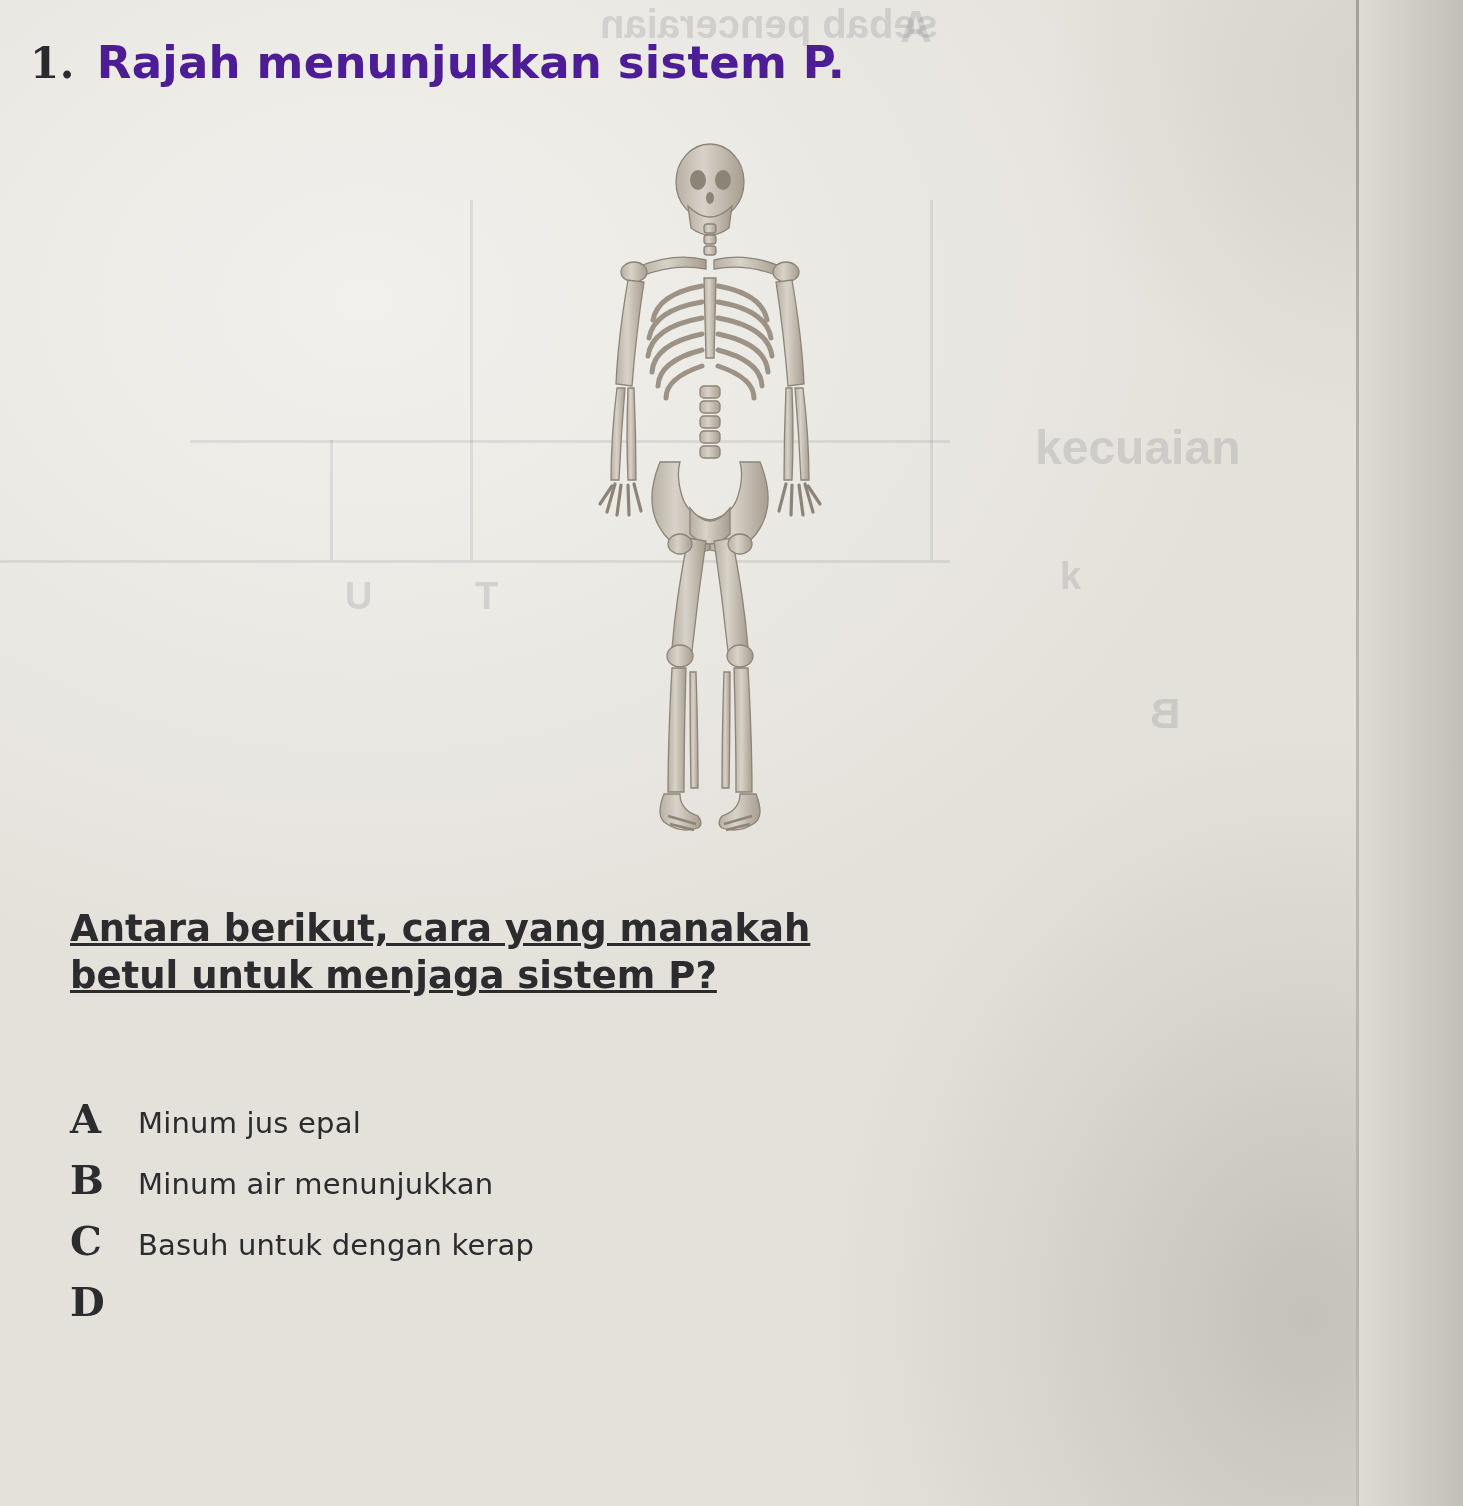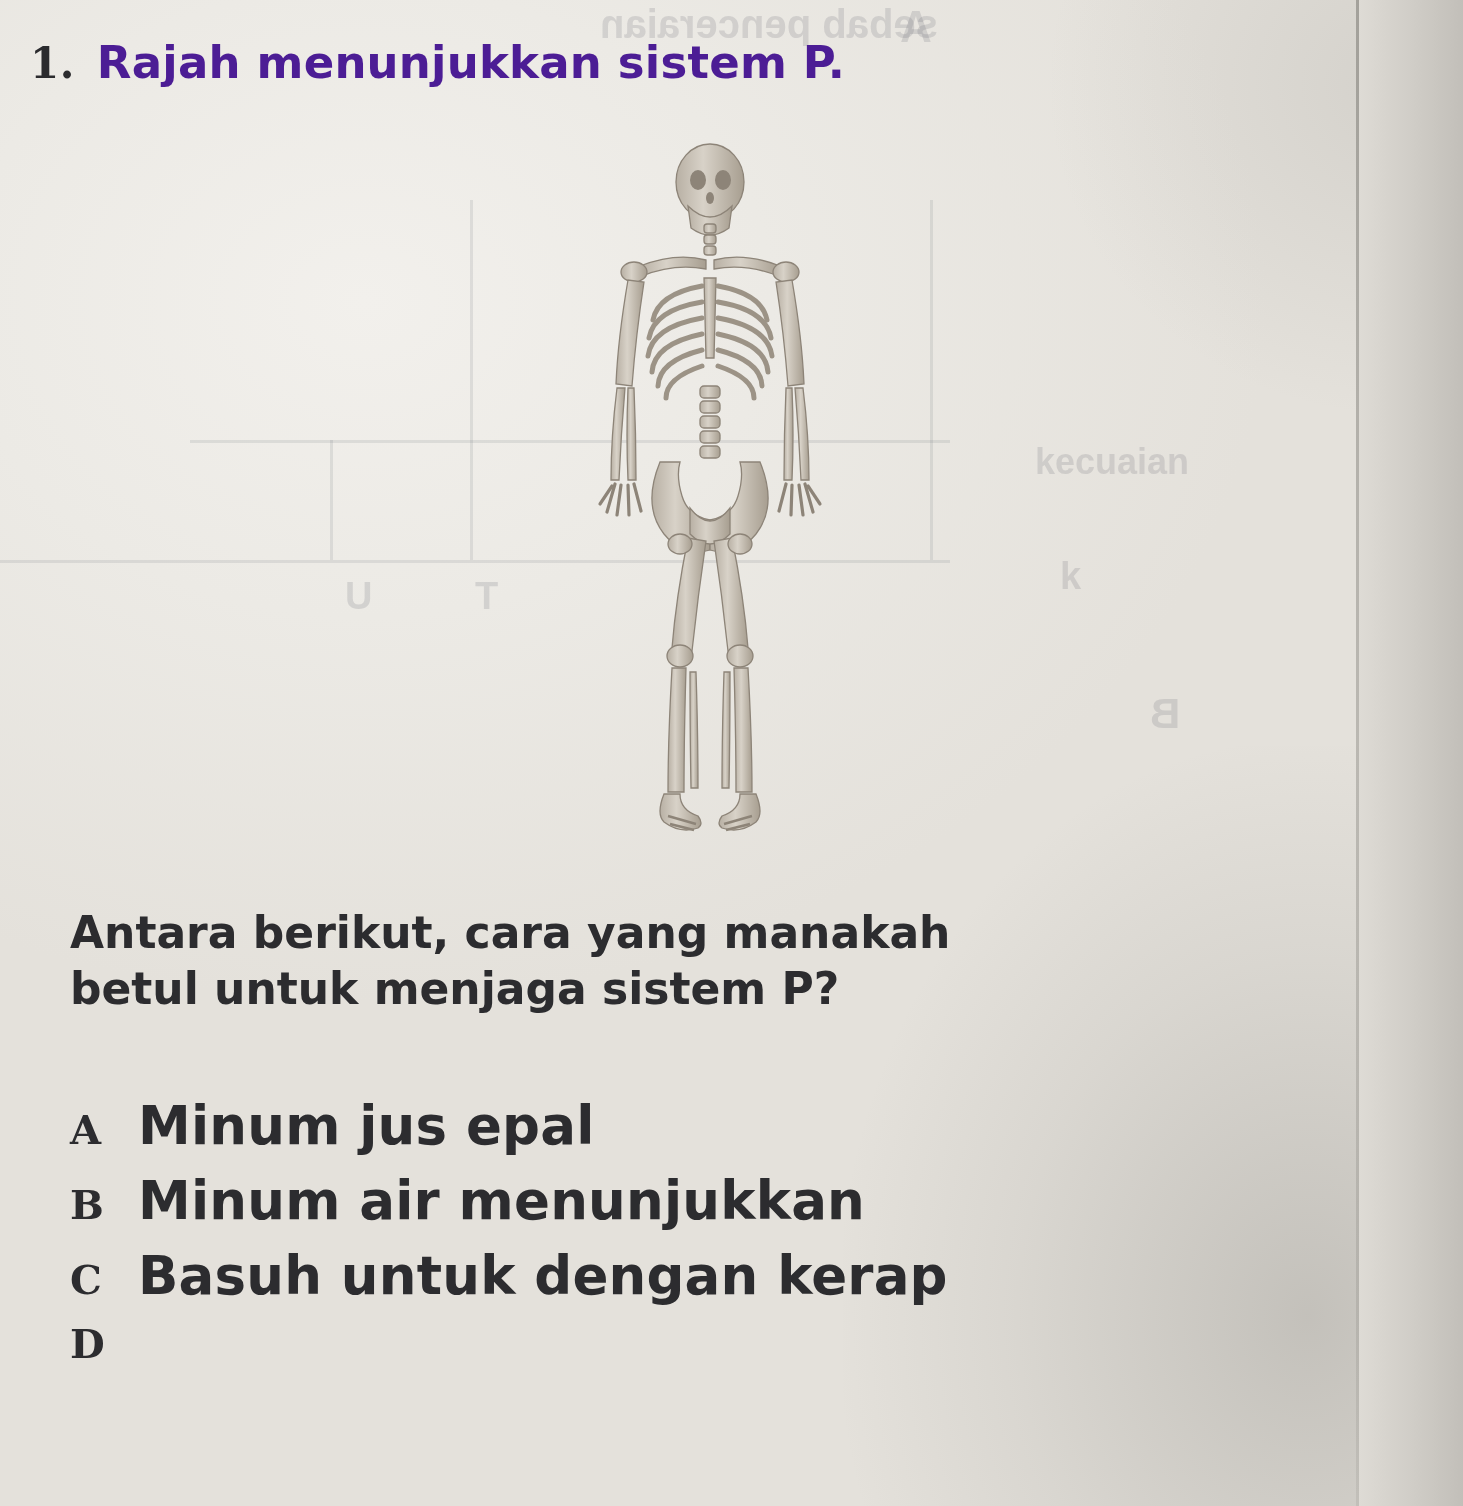--- a/index.html
+++ b/index.html
@@ -111,26 +111,27 @@
     width: 380px;
     height: 740px;
   }
   .figure svg { display: block; width: 100%; height: 100%; }
 
   .stem {
     position: absolute;
     left: 70px;
     top: 905px;
     width: 1265px;
-    font-size: 44px;
+    font-size: 37px;
     font-weight: 600;
     color: #2c2c2f;
     line-height: 1.28;
     text-align: justify;
     text-justify: inter-word;
+    text-decoration: underline;
   }
   .stem .line2 { text-align: left; }
 
   .options {
     position: absolute;
     left: 70px;
     top: 1095px;
     width: 1280px;
   }
   .opt {
@@ -143,40 +144,40 @@
   .opt-letter {
     font-family: "DejaVu Serif", serif;
     font-size: 40px;
     font-weight: 600;
     width: 42px;
     flex: 0 0 42px;
     text-align: left;
   }
   .opt-label {
     font-family: "DejaVu Sans", sans-serif;
-    font-size: 53px;
-    font-weight: 700;
+    font-size: 29px;
+    font-weight: 400;
     letter-spacing: 0.2px;
   }
 </style>
 </head>
 <body>
 
 <div class="page"></div>
 <div class="shade-tr"></div>
 <div class="shade-br"></div>
 
 <div class="ghost-line" style="left:190px; top:440px; width:760px; height:3px;"></div>
 <div class="ghost-line" style="left:190px; top:560px; width:760px; height:3px;"></div>
 <div class="ghost-line" style="left:470px; top:200px; width:3px; height:360px;"></div>
 <div class="ghost-line" style="left:930px; top:200px; width:3px; height:360px;"></div>
 <div class="ghost-line" style="left:0px; top:560px; width:190px; height:3px;"></div>
 <div class="ghost-line" style="left:330px; top:440px; width:3px; height:120px;"></div>
 
-<div class="ghost" style="left:1035px; top:420px; font-size:36px;margin-top:21px;">kecuaian</div>
+<div class="ghost" style="left:1035px; top:420px; font-size:48px;">kecuaian</div>
 <div class="ghost ghost-flip" style="left:1150px; top:690px; font-size:42px;">B</div>
 <div class="ghost" style="left:345px; top:575px; font-size:38px;">U</div>
 <div class="ghost" style="left:475px; top:575px; font-size:38px;">T</div>
 <div class="ghost ghost-flip" style="left:900px; top:2px; font-size:44px;">A</div>
 <div class="ghost ghost-flip" style="left:600px; top:2px; font-size:40px;">sebab penceraian</div>
 <div class="ghost" style="left:1060px; top:555px; font-size:38px;">k</div>
 
 <div class="edge-line"></div>
 <div class="edge-strip"></div>
 

